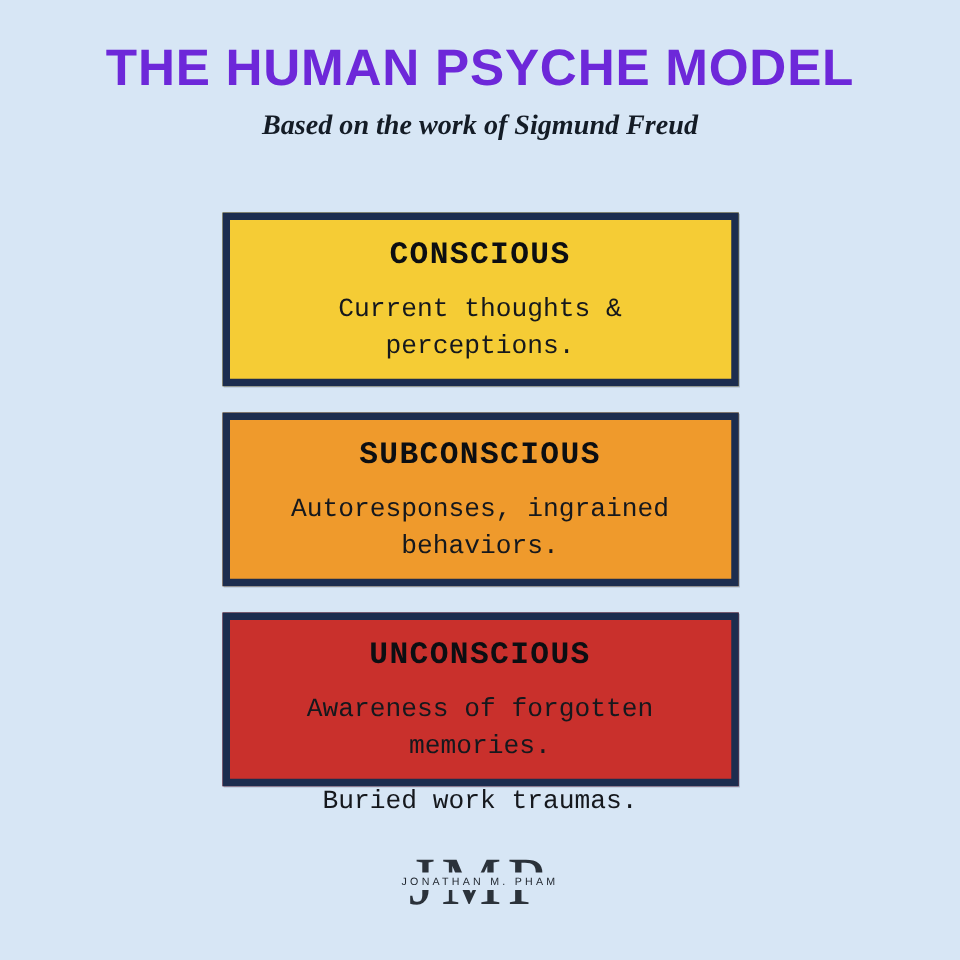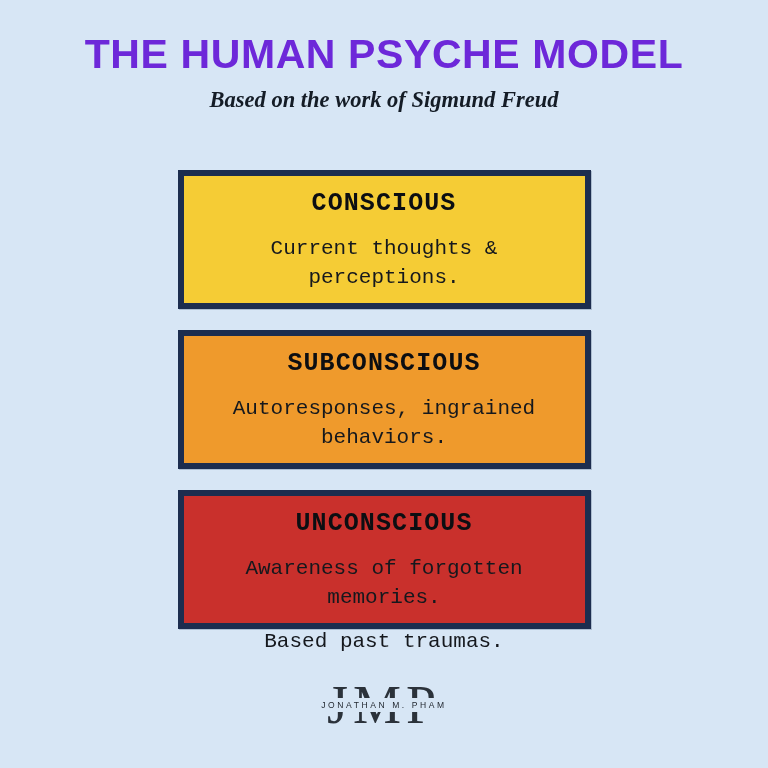--- a/index.html
+++ b/index.html
@@ -142,21 +142,21 @@
     </div>
 
     <div class="layer layer-subconscious">
       <p class="layer-title">SUBCONSCIOUS</p>
       <p class="layer-desc-line">Autoresponses, ingrained behaviors.</p>
     </div>
 
     <div class="layer layer-unconscious">
       <p class="layer-title">UNCONSCIOUS</p>
       <p class="layer-desc-line">Awareness of forgotten memories.</p>
-      <p class="layer-desc-line">Based past traumas.</p>
+      <p class="layer-desc-line">Buried work traumas.</p>
     </div>
 
   </div>
 
   <div class="footer">
     <div class="logo">
       <span class="logo-monogram">JMP</span>
       <span class="logo-name">JONATHAN M. PHAM</span>
     </div>
   </div>

